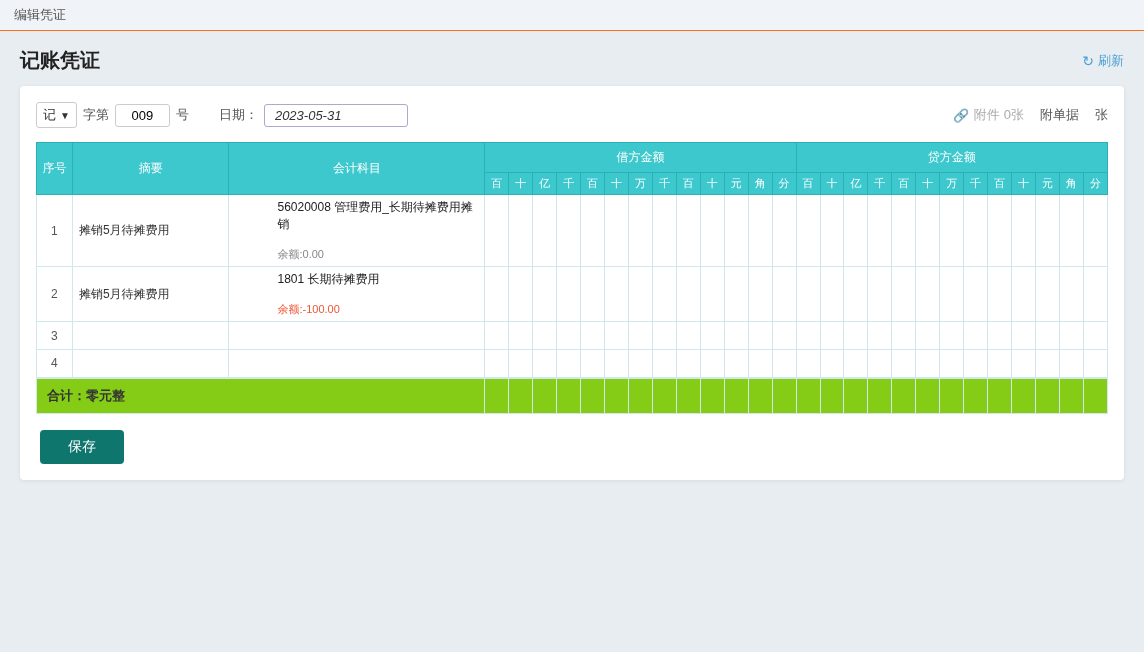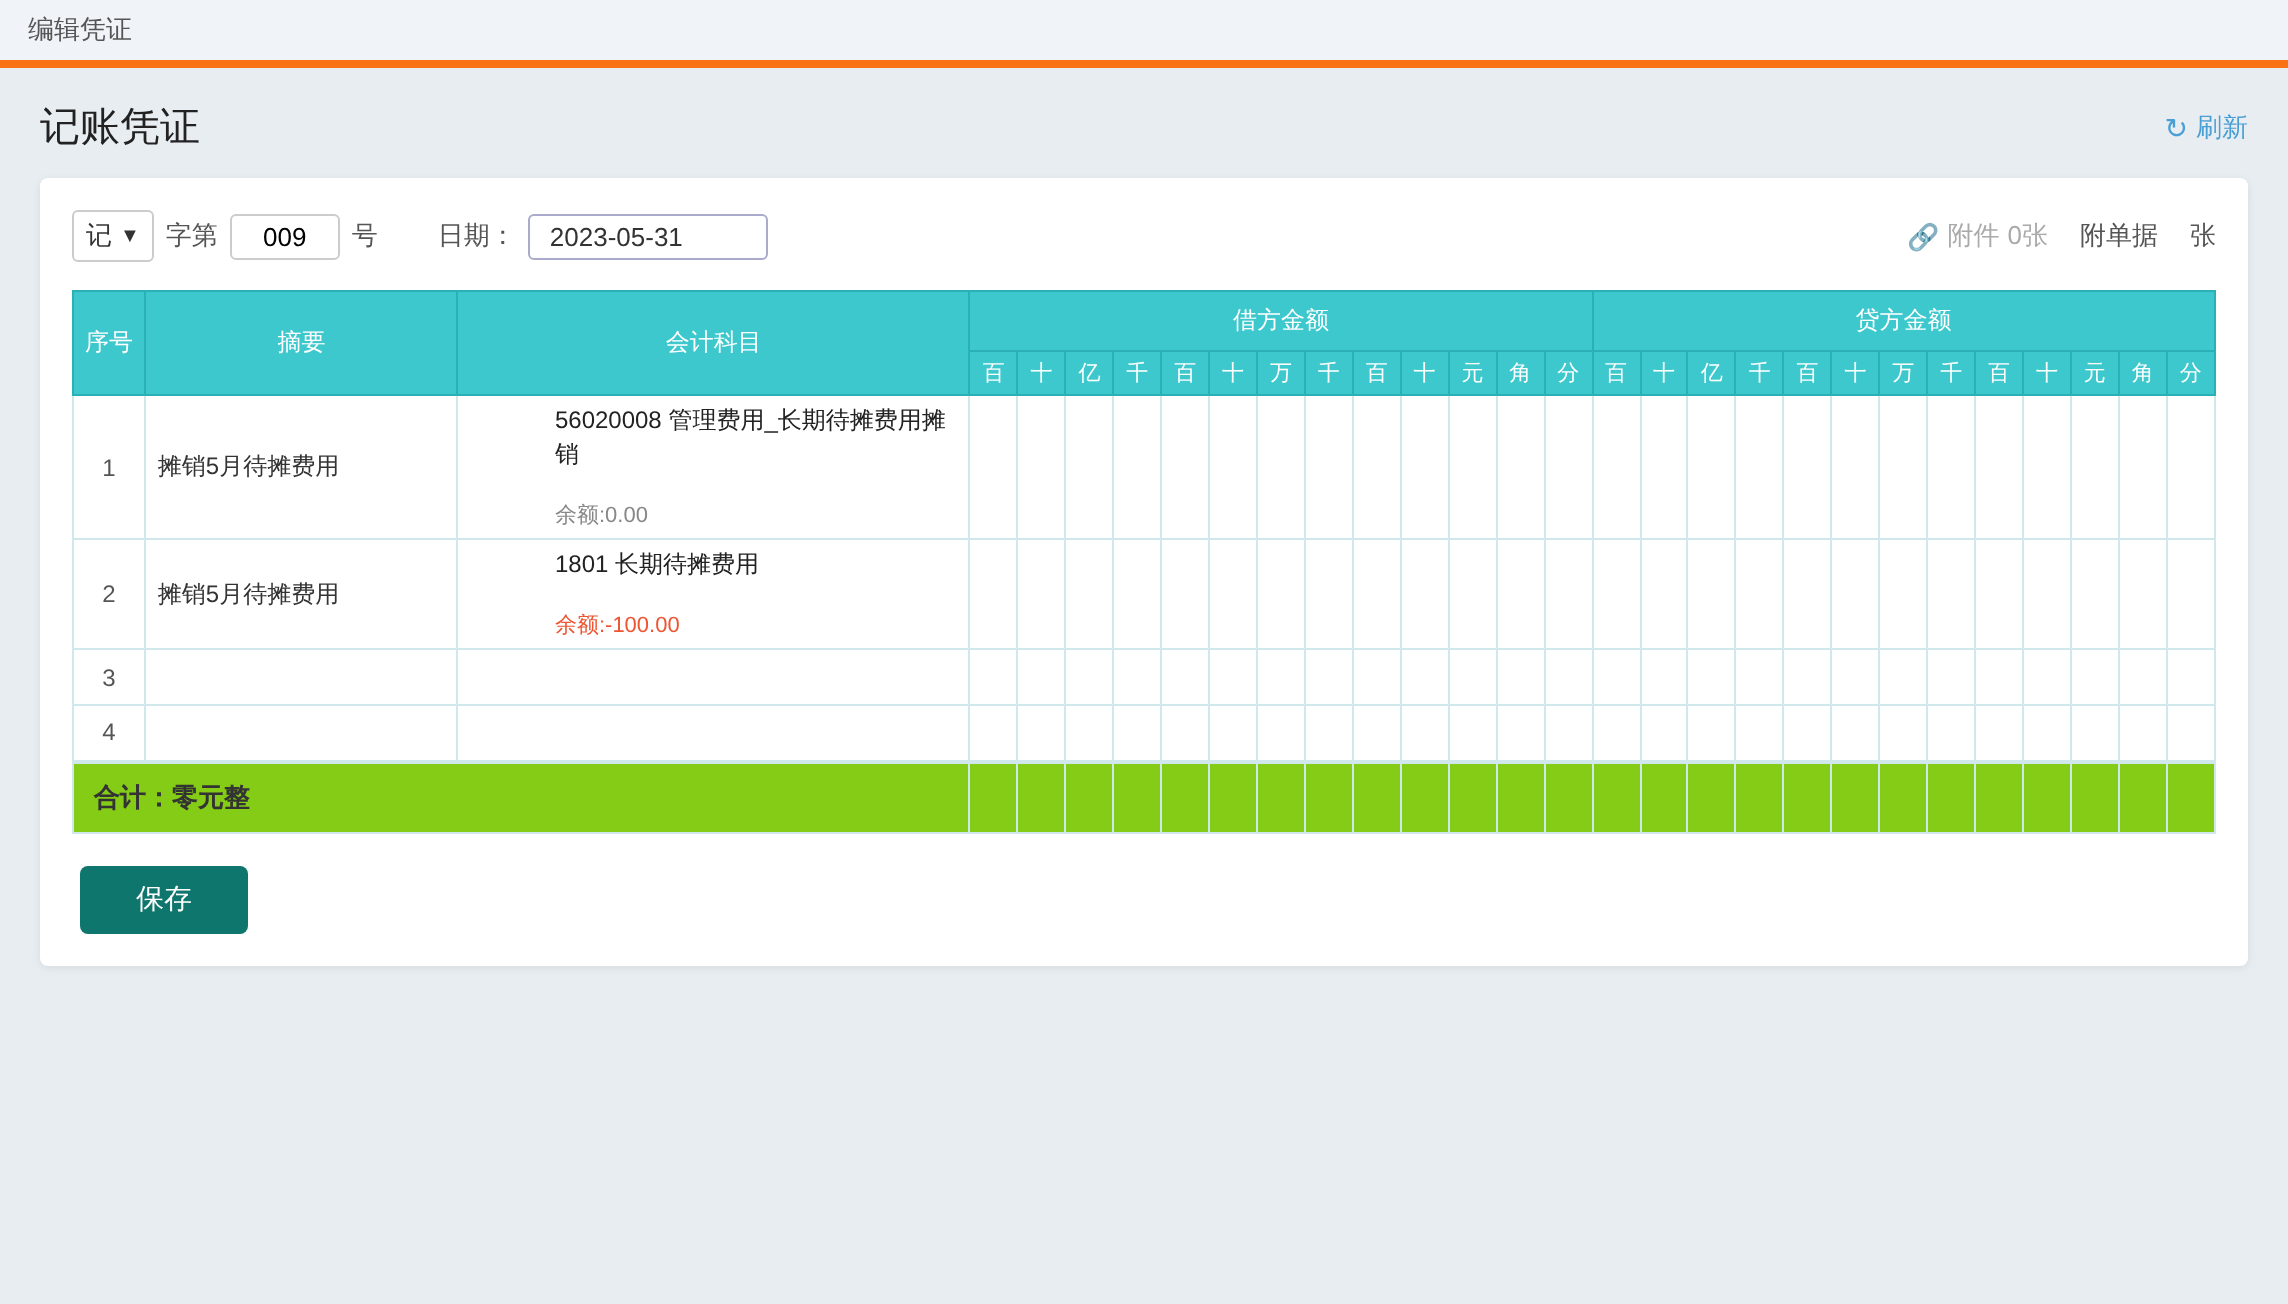--- a/index.html
+++ b/index.html
@@ -10,36 +10,36 @@
       height: 652px;
       overflow: hidden;
       font-size: 13px;
       color: #333;
     }
     .title-bar {
       background: #f0f4f8;
       padding: 6px 14px;
       font-size: 13px;
       color: #555;
-      border-bottom: 4px solid #f97316;
+      border-bottom: 1px solid #f97316;
     }
     .main-container {
       padding: 16px 20px;
       background: #e8edf2;
       height: calc(652px - 30px);
     }
     .page-header {
       display: flex;
       justify-content: space-between;
       align-items: center;
       margin-bottom: 12px;
     }
     .page-title {
       font-size: 20px;
-      font-weight: normal;
+      font-weight: bold;
       color: #222;
     }
     .refresh-btn {
       display: flex;
       align-items: center;
       gap: 4px;
       color: #4a9fd4;
       cursor: pointer;
       font-size: 13px;
       background: none;
@@ -83,23 +83,24 @@
       padding: 3px 8px;
       font-size: 13px;
       width: 55px;
       text-align: center;
     }
     .date-input {
       border: 1px solid #aac;
       border-radius: 3px;
       padding: 3px 10px;
       font-size: 13px;
-      width: 120px;
+      width: 144px;
       color: #333;
       background: #fff;
+      font-style: italic;
     }
     .right-actions {
       margin-left: auto;
       display: flex;
       align-items: center;
       gap: 16px;
     }
     .attachment-link {
       color: #aaa;
       font-size: 13px;

